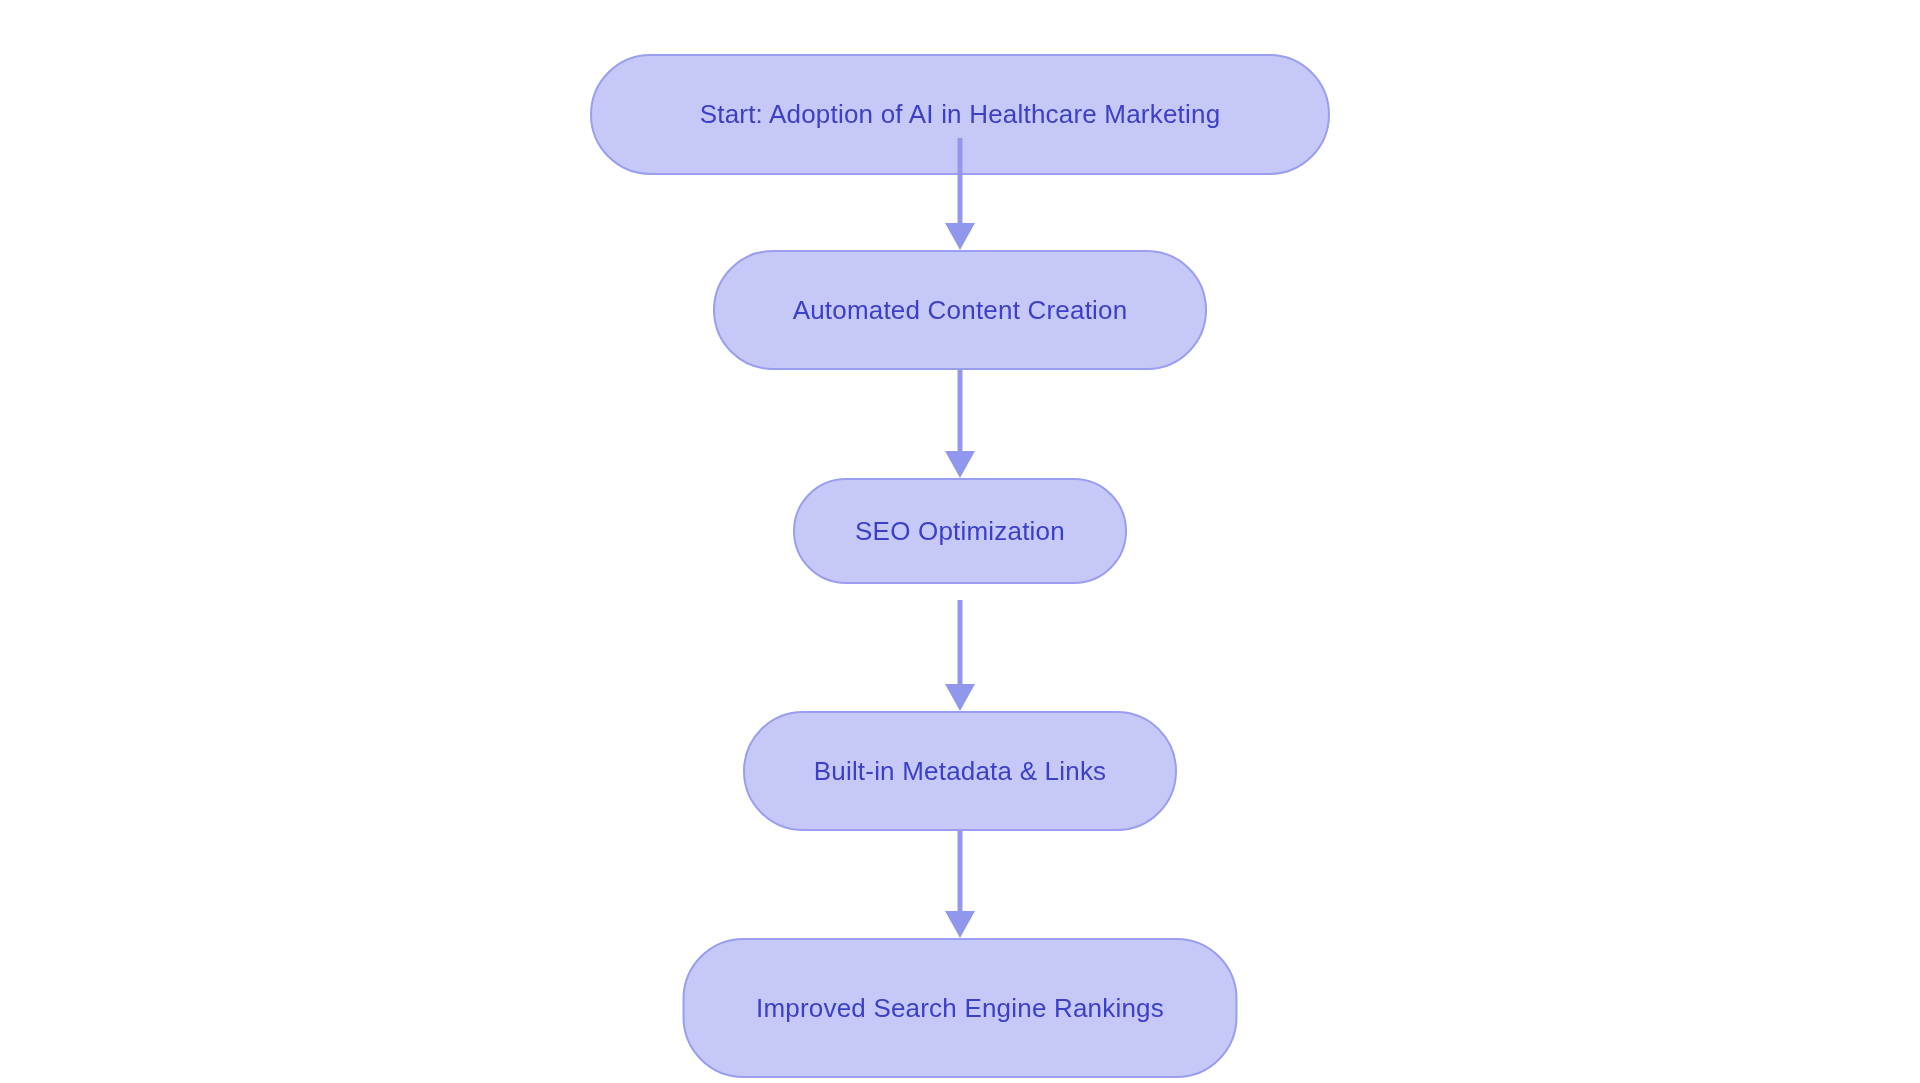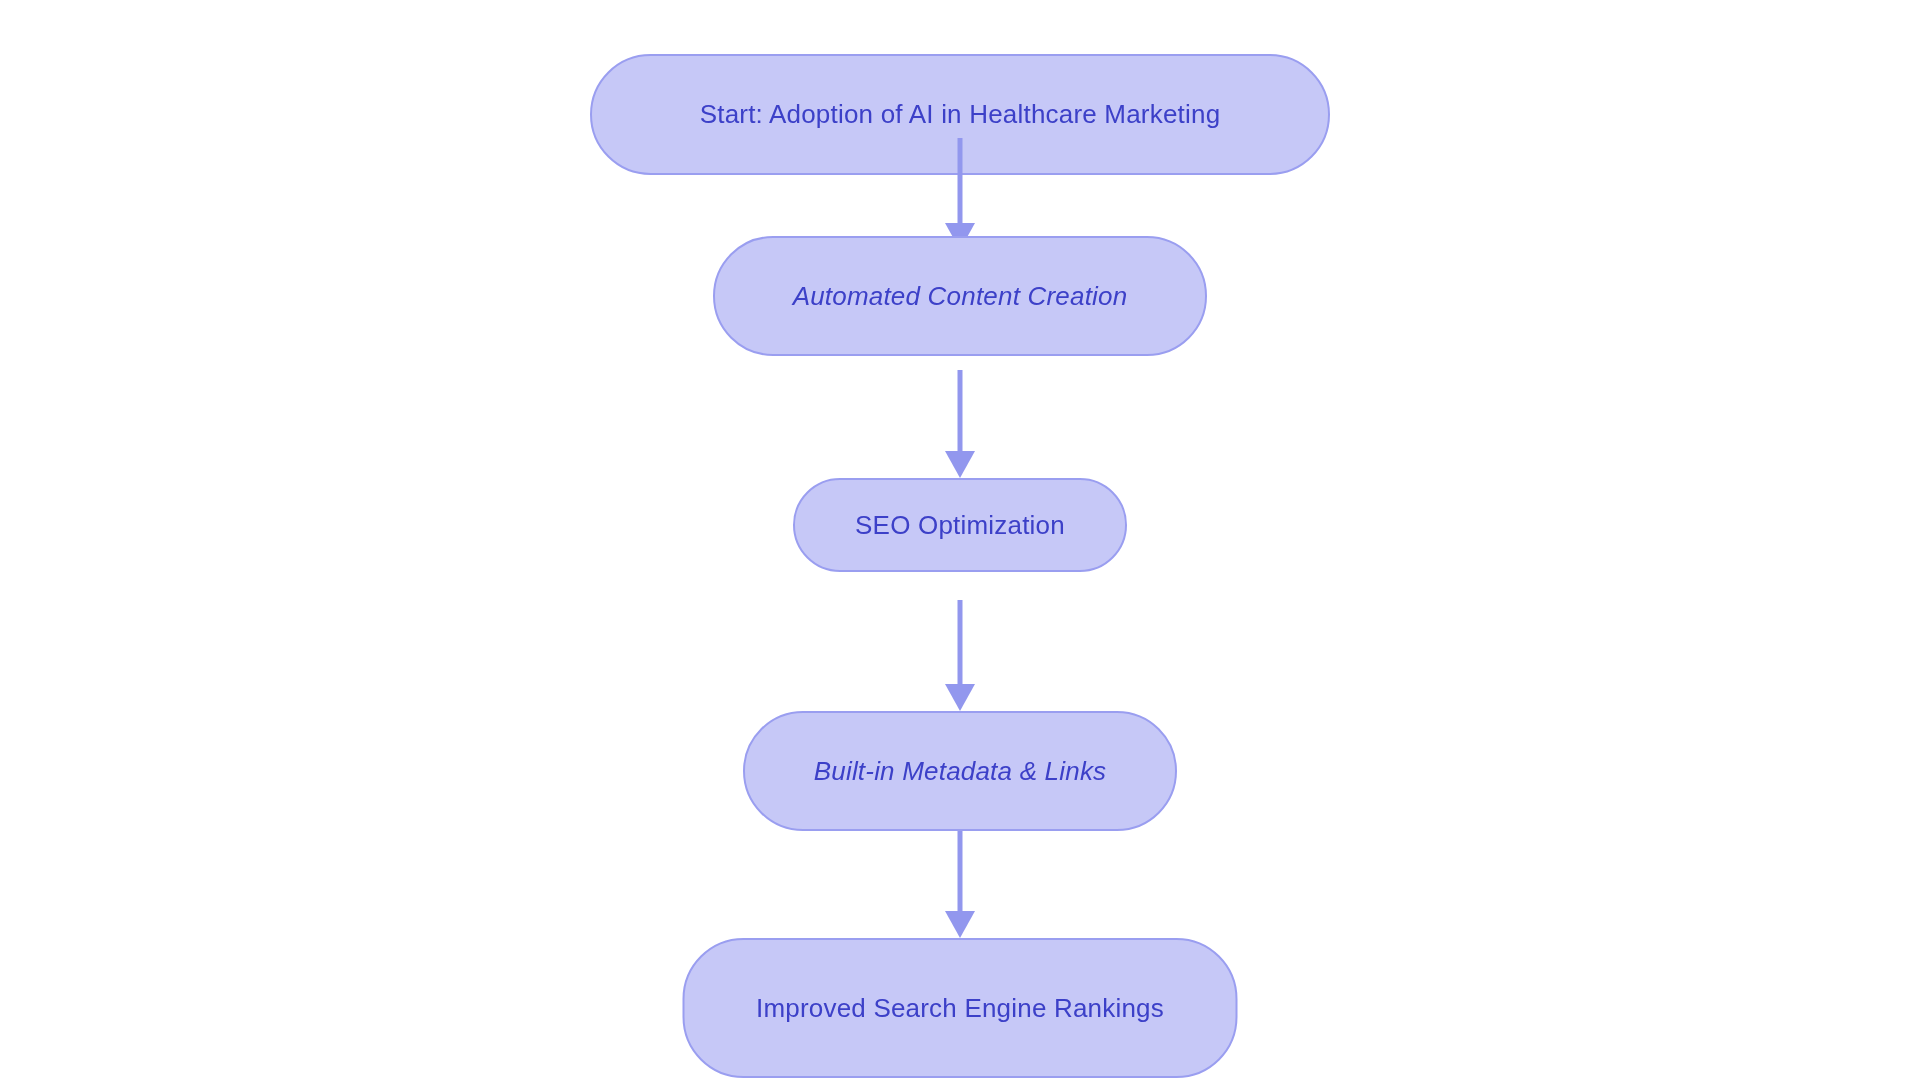--- a/index.html
+++ b/index.html
@@ -63,23 +63,23 @@
     left: 50%;
     transform: translateX(-50%);
     width: 0;
     height: 0;
     border-left: 15px solid transparent;
     border-right: 15px solid transparent;
     border-top: 27px solid var(--arrow-color);
   }
   
   #node-0 { top: 17px;  width: 740px; height: 121px; margin-top: 37px; }
-  #node-1 { top: 236px; width: 494px; height: 120px; font-style: italic; }
-  #node-2 { top: 478px; width: 334px; height: 94px; text-align: right; }
-  #node-3 { top: 711px; width: 434px; height: 120px; font-style: italic; }
+  #node-1 { top: 250px; width: 494px; height: 120px; }
+  #node-2 { top: 478px; width: 334px; height: 106px; text-align: right; }
+  #node-3 { top: 711px; width: 434px; height: 120px; }
   #node-4 { top: 938px; width: 555px; height: 140px; }
   
   #edge-0 { top: 138px; height: 112px; }
   #edge-1 { top: 370px; height: 108px; }
   #edge-2 { top: 600px; height: 111px; }
   #edge-3 { top: 831px; height: 107px; }
 </style>
 </head>
 <body>
 

